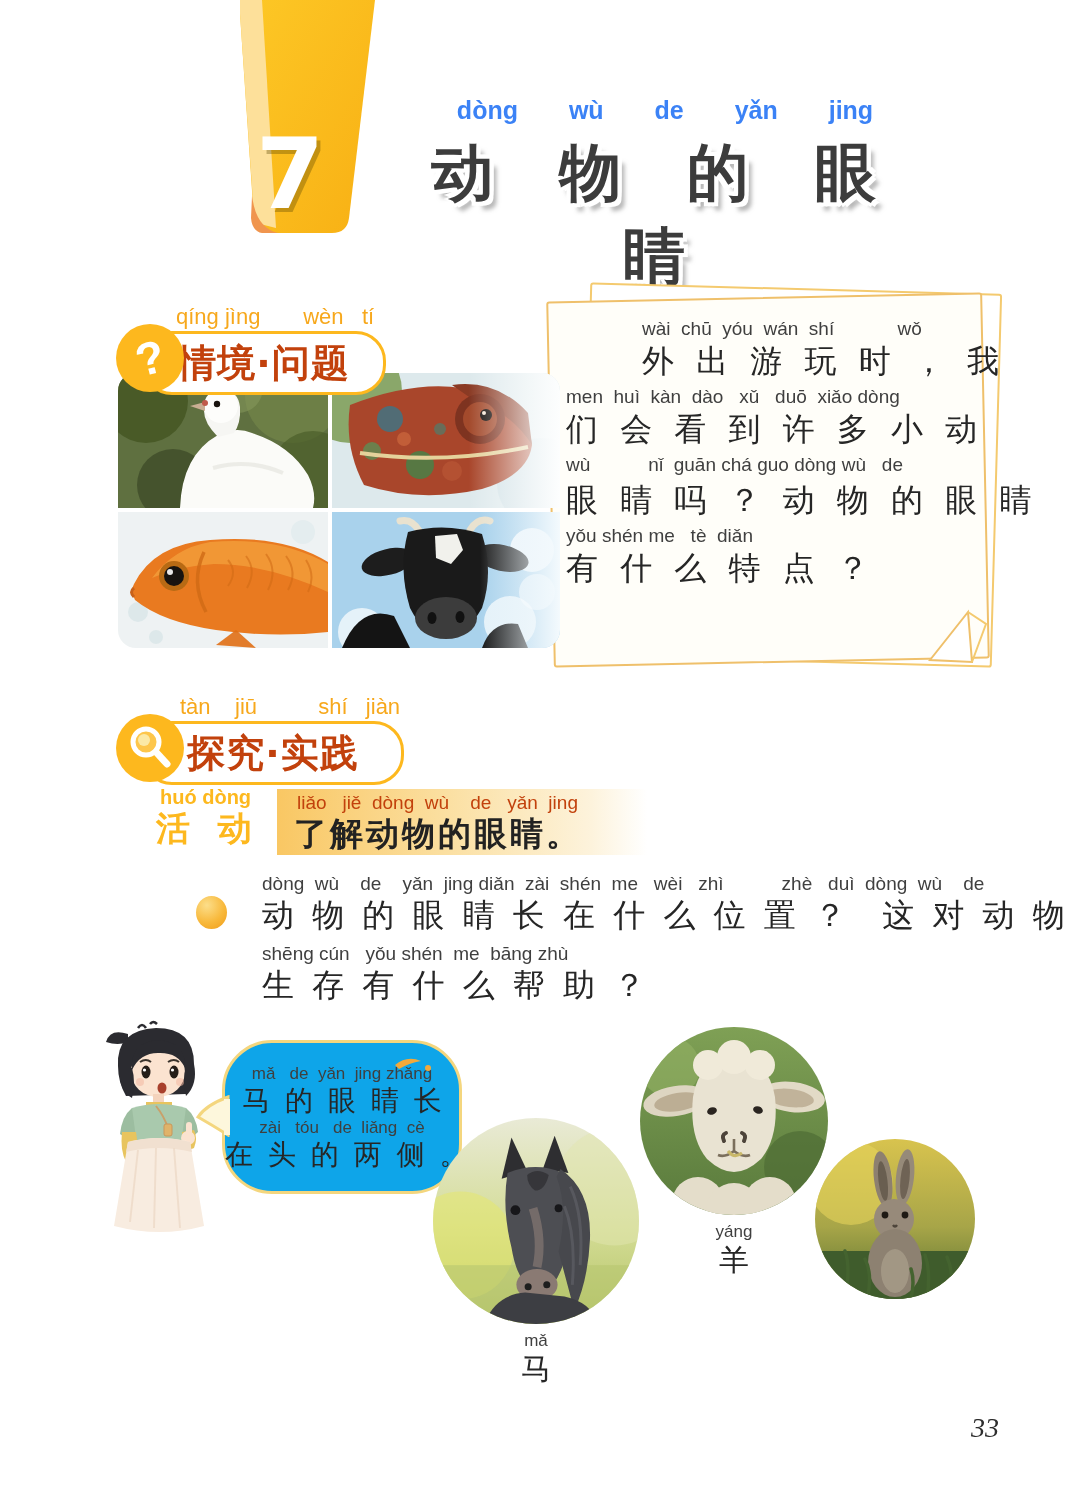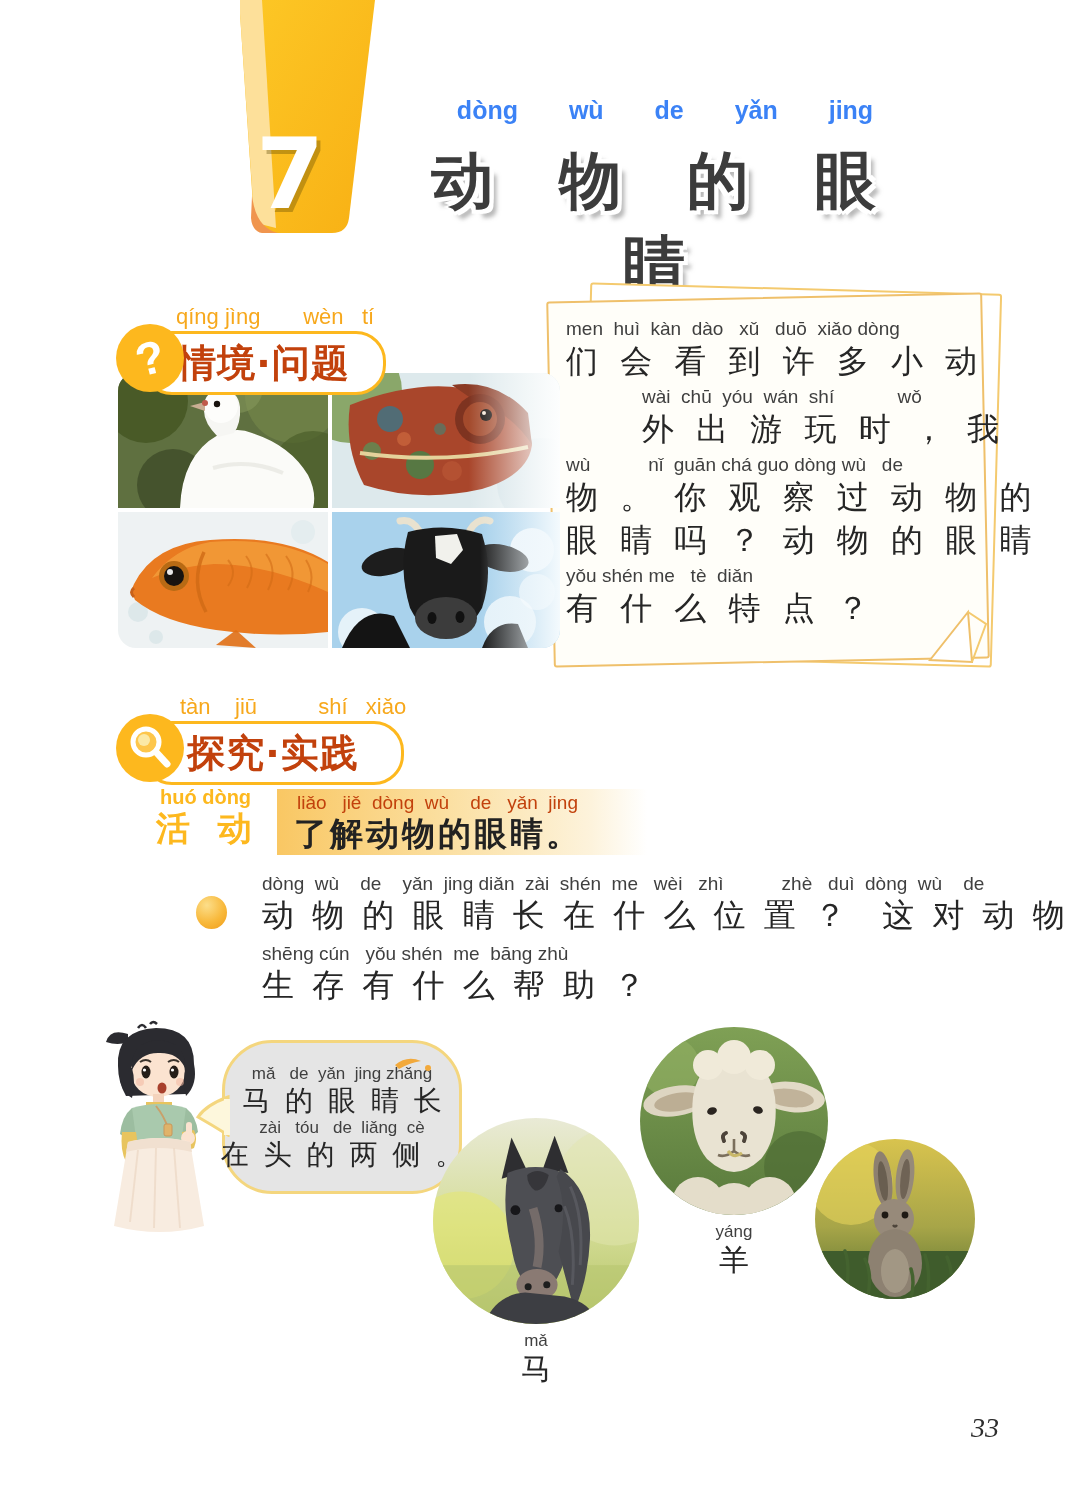--- a/index.html
+++ b/index.html
@@ -9,21 +9,21 @@
   .py{font-family:"Liberation Sans",sans-serif;color:#3f3f3f;white-space:pre;}
   .kai{font-family:"DejaVu Serif","Liberation Serif",serif;color:#262626;white-space:pre;}
 
   
   #badge{left:202px;top:0;width:175px;height:240px;}
 
   
   #title-block{left:415px;top:96px;width:500px;text-align:center;}
   #title-pinyin{font-size:25px;font-weight:bold;color:#3b82f6;word-spacing:44px;
     text-shadow:-2px -2px 0 #fff,2px -2px 0 #fff,-2px 2px 0 #fff,2px 2px 0 #fff;}
-  #title-hanzi{margin-top:14px;font-size:62px;font-weight:900;color:#3c3c3c;letter-spacing:22px;
+  #title-hanzi{margin-top:6px;font-size:62px;font-weight:900;color:#3c3c3c;letter-spacing:22px;
     font-family:"DejaVu Sans","Liberation Sans",sans-serif;
     text-shadow:-4px -4px 0 #fff,4px -4px 0 #fff,-4px 4px 0 #fff,4px 4px 0 #fff,
                 0 -4px 0 #fff,0 4px 0 #fff,-4px 0 0 #fff,4px 0 0 #fff,
                 7px 8px 4px rgba(120,120,120,.55);}
 
   
   .sec-pinyin{font-size:22px;font-weight:normal;color:#F7A81C;}
   .sec-box{background:#fff;border:3px solid #FDB81E;border-radius:30px;z-index:6;
            display:flex;align-items:center;justify-content:center;}
   .sec-label{font-size:38px;font-weight:900;color:#c2410c;letter-spacing:1px;
@@ -70,23 +70,23 @@
   
   #q-bullet{left:196px;top:896px;width:31px;height:33px;border-radius:50%;
       background:radial-gradient(circle at 35% 28%,#FCDE8A,#F8B93C 55%,#F09C17 100%);}
   #question-text{left:262px;top:872px;width:740px;}
   #question-text .py{font-size:19px;line-height:24px;display:block;}
   #question-text .zh{font-size:32px;line-height:38px;word-spacing:8px;display:block;}
   #q-line2{margin-top:8px;}
 
   
   #girl{left:98px;top:1020px;width:128px;height:218px;}
-  #bubble{left:222px;top:1040px;width:234px;height:148px;background:#e5e5e5;
+  #bubble{left:222px;top:1040px;width:234px;height:148px;background:#0ea5e9;
       border:3px solid #F4D67E;border-radius:50px;z-index:2;
-      display:flex;flex-direction:column;justify-content:center;align-items:center;}
+      display:flex;flex-direction:column;justify-content:center;}
   #bubble-tail{left:196px;top:1095px;z-index:3;}
   #bubble .py{font-size:17px;line-height:21px;color:#3f3f3f;}
   #bubble .zh{font-size:28px;line-height:33px;word-spacing:6px;}
   .bubble-deco{position:absolute;}
 
   
   .circle-photo{border-radius:50%;overflow:hidden;z-index:2;}
   .circle-photo svg{width:100%;height:100%;display:block;}
   #horse-photo{left:433px;top:1118px;width:206px;height:206px;}
   #sheep-photo{left:640px;top:1027px;width:188px;height:188px;}
@@ -240,42 +240,41 @@
   <div class="abs" id="card-back"></div>
   <div class="abs" id="card-front"></div>
   <div class="abs" id="card-fold">
     <svg width="64" height="58" viewBox="0 0 64 58">
       <path d="M2,52 L40,4 L44,54 Z" fill="#ffffff" stroke="#EFC06B" stroke-width="2"></path>
       <path d="M40,4 L58,16 L44,54" fill="none" stroke="#F4CA6F" stroke-width="2"></path>
     </svg>
   </div>
 
   <div class="abs" id="situation-text">
+    <div class="pline indent">
+      <span class="py">wài  chū  yóu  wán  shí            wǒ</span>
+      <span class="zh kai">外 出 游 玩 时 ， 我</span>
+    </div>
     <div class="pline">
       <span class="py">men  huì  kàn  dào   xǔ   duō  xiǎo dòng</span>
       <span class="zh kai">们 会 看 到 许 多 小 动</span>
     </div>
-    <div class="pline indent">
-      <span class="py">wài  chū  yóu  wán  shí            wǒ</span>
-      <span class="zh kai">外 出 游 玩 时 ， 我</span>
-    </div>
     <div class="pline">
       <span class="py">wù           nǐ  guān chá guo dòng wù   de</span>
-      <span class="zh kai">物 。 你 观 察 过 动 物 的</span>
     </div>
     <div class="pline">
       <span class="zh kai">眼 睛 吗 ？ 动 物 的 眼 睛</span>
     </div>
     <div class="pline">
       <span class="py">yǒu shén me   tè  diǎn</span>
       <span class="zh kai">有 什 么 特 点 ？</span>
     </div>
   </div>
 
-  <div class="abs sec-pinyin" id="sec2-pinyin" style="white-space:pre;">tàn    jiū          shí   xiǎo</div>
+  <div class="abs sec-pinyin" id="sec2-pinyin" style="white-space:pre;">tàn    jiū          shí   jiàn</div>
   <div class="abs sec-box" id="sec2-box">
     <span class="sec-label">探究·实践</span>
   </div>
   <div class="abs sec-circle" id="sec2-circle">
     <svg width="52" height="52" viewBox="0 0 52 52">
       <circle cx="22" cy="20" r="13" fill="rgba(255,255,255,0.2)" stroke="#fff" stroke-width="5"></circle>
       <circle cx="20" cy="18" r="6" fill="#FBE9A6"></circle>
       <line x1="32" y1="30" x2="43" y2="42" stroke="#fff" stroke-width="7" stroke-linecap="round"></line>
     </svg>
   </div>

